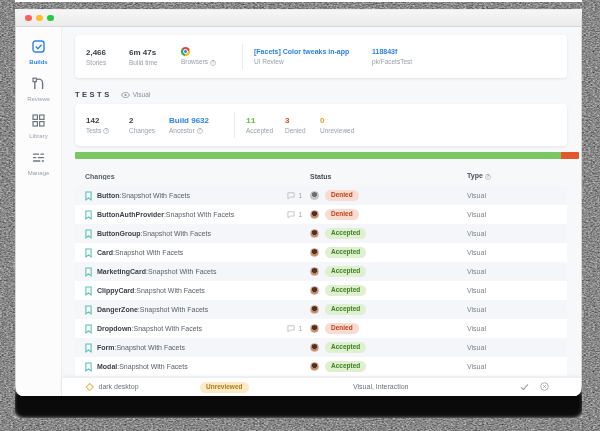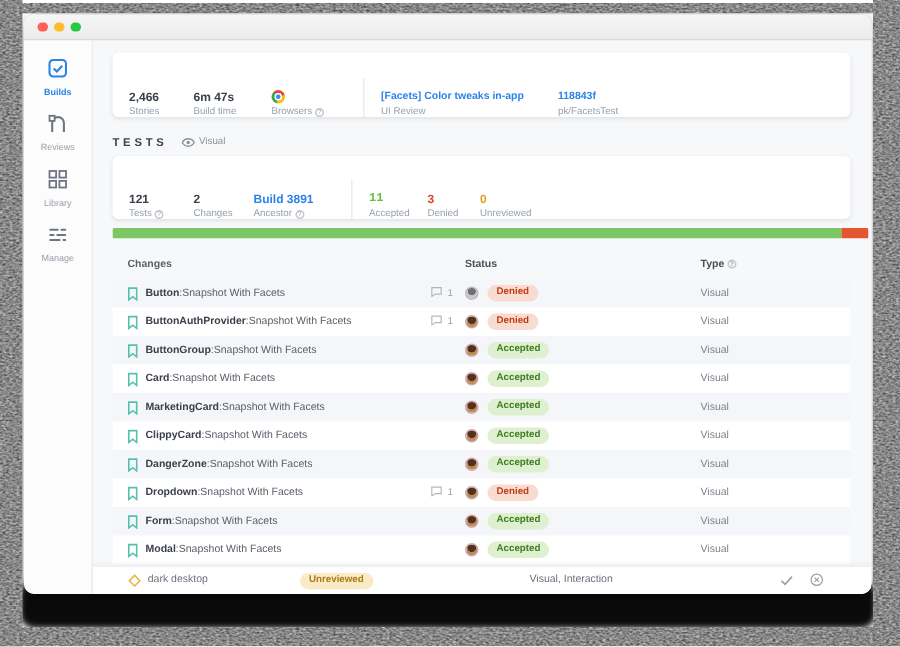--- a/index.html
+++ b/index.html
@@ -37,21 +37,21 @@
     margin-bottom:11px; color:#6e7580; cursor:pointer; }
   .side-item svg { width:13px; height:13px; }
   .side-item .slbl { font-size:6px; color:#99a0aa; }
   .side-item.active { color:var(--accent_blue); }
   .side-item.active .slbl { color:var(--accent_blue); font-weight:700; }
 
   
   .main { flex:1; min-width:0; background:#f7f8fa; display:flex; flex-direction:column; position:relative; }
 
   .hcard, .scard { margin:0 14px 0 13px; background:#fff; border-radius:4px;
-    box-shadow:0 1px 3px rgba(0,0,0,.09); display:flex; align-items:flex-end; padding:0 11px; flex:none; }
+    box-shadow:0 1px 3px rgba(0,0,0,.09); display:flex; align-items:center; padding:0 11px; flex:none; }
   .hcard { margin-top:8px; height:43px; }
   .scard { margin-top:5px; height:42px; }
 
   .stat { display:flex; flex-direction:column; }
   .stat .v { font-size:8px; font-weight:700; color:#3a4049; line-height:9px; }
   .stat .l { font-size:6.5px; color:#99a0aa; margin-top:2px; line-height:7px; white-space:nowrap; }
   .v.blue { color:var(--accent_blue); } .v.green { color:var(--success_green);font-family:Liberation Mono, monospace; }
   .v.red { color:var(--danger_red); } .v.amber { color:var(--warning_amber); }
 
   .help { display:inline-block; width:6px; height:6px; border:1px solid #c3c7cd; border-radius:50%;
@@ -228,29 +228,29 @@
             <svg width="9" height="6" viewBox="0 0 9 6">
                 <path d="M0.5 3C1.6 1 3 0.5 4.5 0.5S7.4 1 8.5 3C7.4 5 6 5.5 4.5 5.5S1.6 5 0.5 3Z" fill="none" stroke="#8a909a" stroke-width="0.9"></path>
                 <circle cx="4.5" cy="3" r="1.1" fill="#8a909a"></circle>
               </svg>
             <span>Visual</span>
           </span>
         </div>
 
         <div class="scard">
           <div class="stat" style="width:43px">
-            <span class="v">121</span>
+            <span class="v">142</span>
             <span class="l"><span>Tests</span><span class="help"></span></span>
           </div>
           <div class="stat" style="width:40px">
             <span class="v">2</span>
             <span class="l">Changes</span>
           </div>
           <div class="stat" style="width:54px">
-            <span class="v blue">Build 3891</span>
+            <span class="v blue">Build 9632</span>
             <span class="l"><span>Ancestor</span><span class="help"></span></span>
           </div>
           <div class="vdiv"></div>
           <div class="stat" style="width:39px">
             <span class="v green">11</span>
             <span class="l">Accepted</span>
           </div>
           <div class="stat" style="width:35px">
             <span class="v red">3</span>
             <span class="l">Denied</span>

